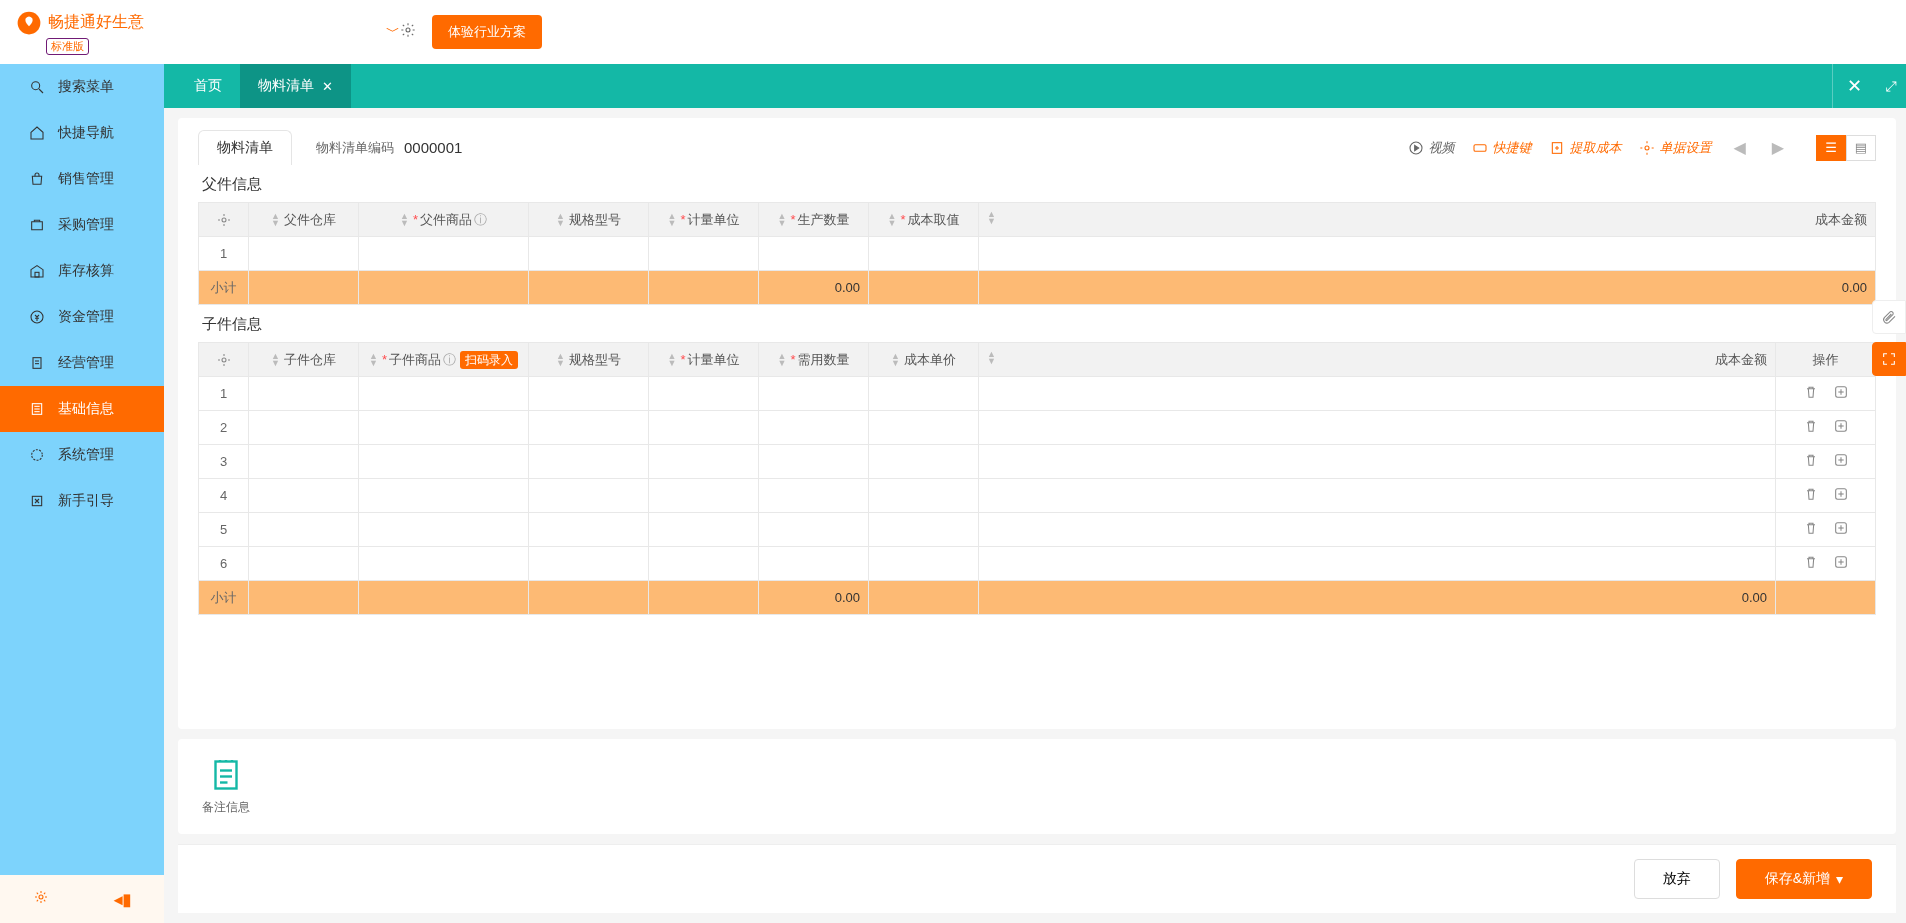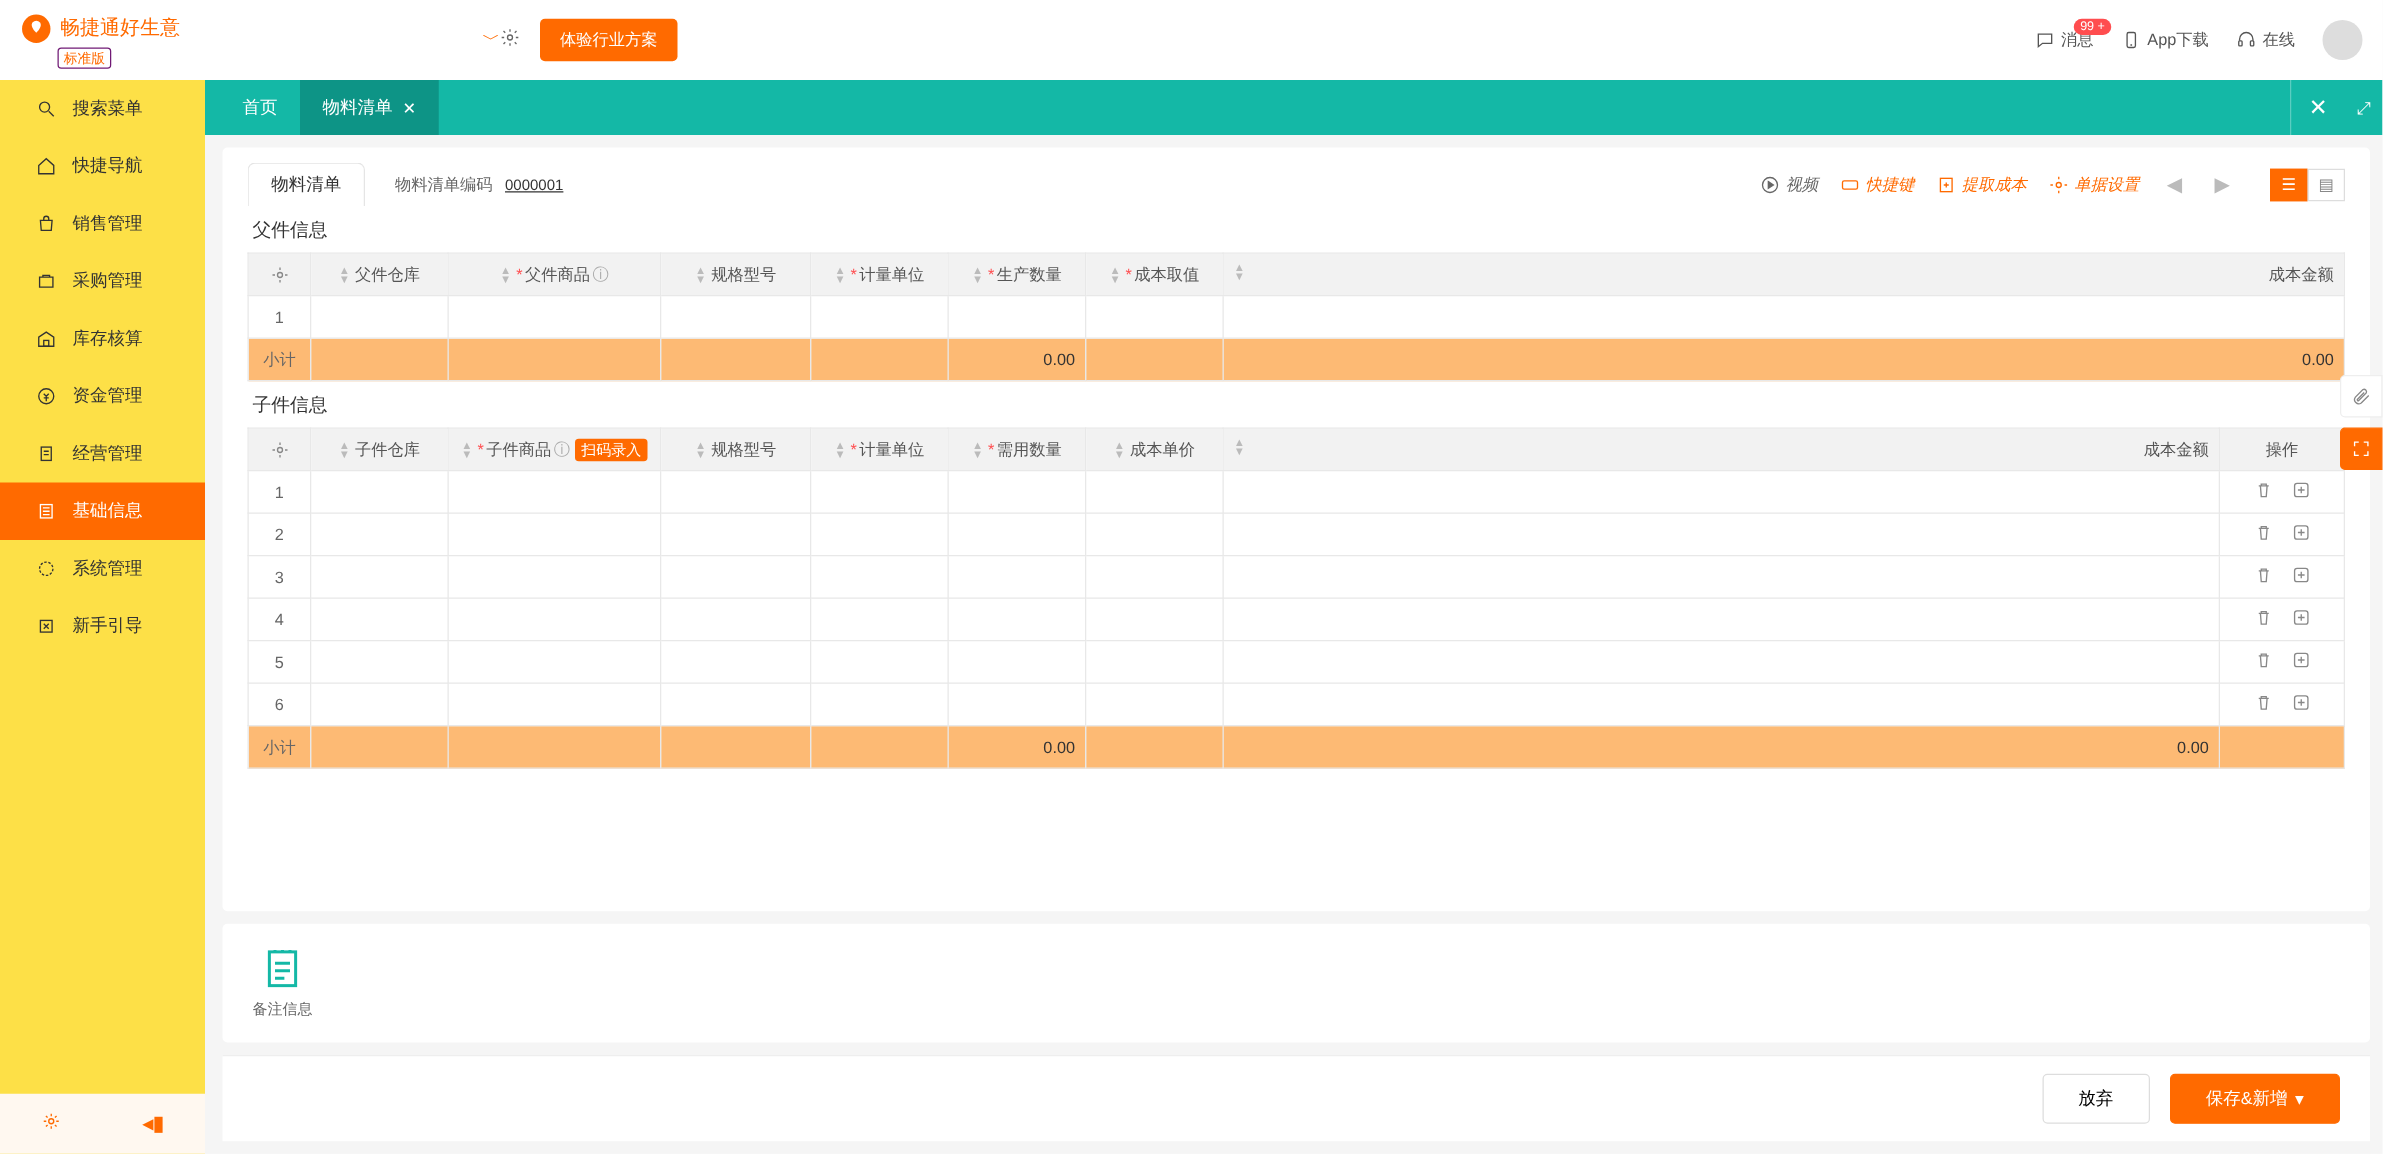--- a/index.html
+++ b/index.html
@@ -19,21 +19,21 @@
 .trial-btn { background:#ff6a00; color:#fff; padding:8px 16px; border-radius:4px; margin-left:16px; cursor:pointer; border:none; font-size:13px;}
 .top-right { margin-left:auto; display:flex; align-items:center; gap:22px; color:#555; }
 .top-right-item { display:flex; align-items:center; gap:5px; cursor:pointer; position:relative; }
 .badge { position:absolute; top:-8px; right:-14px; background:#ff4d4f; color:#fff; font-size:10px; padding:1px 5px; border-radius:8px; }
 .avatar { width:32px; height:32px; border-radius:50%; background:#ddd; }
 
 
 .body { flex:1; display:flex; overflow:hidden; }
 
 
-.sidebar { width: 164px; background:#fde047; display:flex; flex-direction:column; }
+.sidebar { width: 164px; background:#7dd3fc; display:flex; flex-direction:column; }
 .sidebar-item { display:flex; align-items:center; gap:12px; height:46px; padding-left:28px; cursor:pointer; color:#333; font-size:14px;}
 .sidebar-item.active { background:#ff6a00; color:#fff; }
 .sidebar-item .sico { width:18px; height:18px; display:flex; align-items:center; justify-content:center; }
 .sidebar-bottom { margin-top:auto; background:#fff8f0; height:48px; display:flex; align-items:center; justify-content:space-around; }
 .sidebar-bottom span { color:#ff6a00; cursor:pointer; font-size:16px;}
 
 
 .main-col { flex:1; display:flex; flex-direction:column; background:#f5f5f5; overflow:hidden;}
 
 
@@ -45,21 +45,21 @@
 .tabs-bar .expand-panel { width:30px; display:flex; align-items:center; justify-content:center; color:#fff; cursor:pointer; font-size:14px;}
 
 
 .content { flex:1; padding:10px 10px 0 14px; overflow:auto; display:flex; flex-direction:column;}
 .card { background:#fff; border-radius:4px; padding:12px 20px; margin-bottom:10px; position:relative;}
 
 
 .doc-header { display:flex; align-items:center; }
 .doc-tab { border:1px solid #e5e5e5; border-bottom:none; padding:8px 18px; border-radius:6px 6px 0 0; font-size:14px; background:#fff;}
 .doc-code-label { margin-left:24px; color:#666; font-size:13px;}
-.doc-code-val { margin-left:10px; font-size:12px;text-decoration:underline; }
+.doc-code-val { margin-left:10px; font-size:15px; }
 .doc-header-actions { margin-left:auto; display:flex; align-items:center; gap:18px; color:#666;}
 .doc-header-actions .act { display:flex; align-items:center; gap:4px; cursor:pointer; font-size:13px;font-style:italic;}
 .doc-header-actions .act.orange { color:#ff6a00; }
 .view-toggle { display:flex; gap:0; margin-left:10px;}
 .view-toggle .vt { width:30px; height:26px; border:1px solid #ddd; display:flex; align-items:center; justify-content:center; cursor:pointer; font-size:13px; color:#888;}
 .view-toggle .vt.active { background:#ff6a00; color:#fff; border-color:#ff6a00;}
 .nav-arrow { color:#bbb; cursor:pointer; padding:0 4px; font-size:16px;}
 
 
 .section-title { font-size:15px; margin:10px 0 8px 4px; }
@@ -122,45 +122,20 @@
       <span style="width:180px; height:16px;"></span>
       <span class="chev">﹀</span>
     </div>
     <span class="gear-btn">
       <svg class="ico" viewBox="0 0 24 24">
           <circle cx="12" cy="12" r="3"></circle>
           <path d="M12 2v3M12 19v3M4.2 4.2l2.1 2.1M17.7 17.7l2.1 2.1M2 12h3M19 12h3M4.2 19.8l2.1-2.1M17.7 6.3l2.1-2.1"></path>
         </svg>
     </span>
     <button class="trial-btn">体验行业方案</button>
-    <div class="top-right">
-      <div class="top-right-item">
-        <svg class="ico" viewBox="0 0 24 24">
-            <path d="M4 5h16v11H9l-5 4V5z"></path>
-          </svg>
-        <span>消息</span>
-        <span class="badge">99 +</span>
-      </div>
-      <div class="top-right-item">
-        <svg class="ico" viewBox="0 0 24 24">
-            <rect x="7" y="3" width="10" height="18" rx="2"></rect>
-            <line x1="11" y1="18" x2="13" y2="18"></line>
-          </svg>
-        <span>App下载</span>
-      </div>
-      <div class="top-right-item">
-        <svg class="ico" viewBox="0 0 24 24">
-            <path d="M4 13v-2a8 8 0 0116 0v2"></path>
-            <rect x="3" y="13" width="4" height="6" rx="1"></rect>
-            <rect x="17" y="13" width="4" height="6" rx="1"></rect>
-          </svg>
-        <span>在线</span>
-      </div>
-      <div class="avatar"></div>
-    </div>
   </div>
 
   <div class="body">
 
     <div class="sidebar">
       <div class="sidebar-item">
         <span class="sico">
             <svg class="ico" viewBox="0 0 24 24">
               <circle cx="10" cy="10" r="6"></circle>
               <line x1="15" y1="15" x2="21" y2="21"></line>

